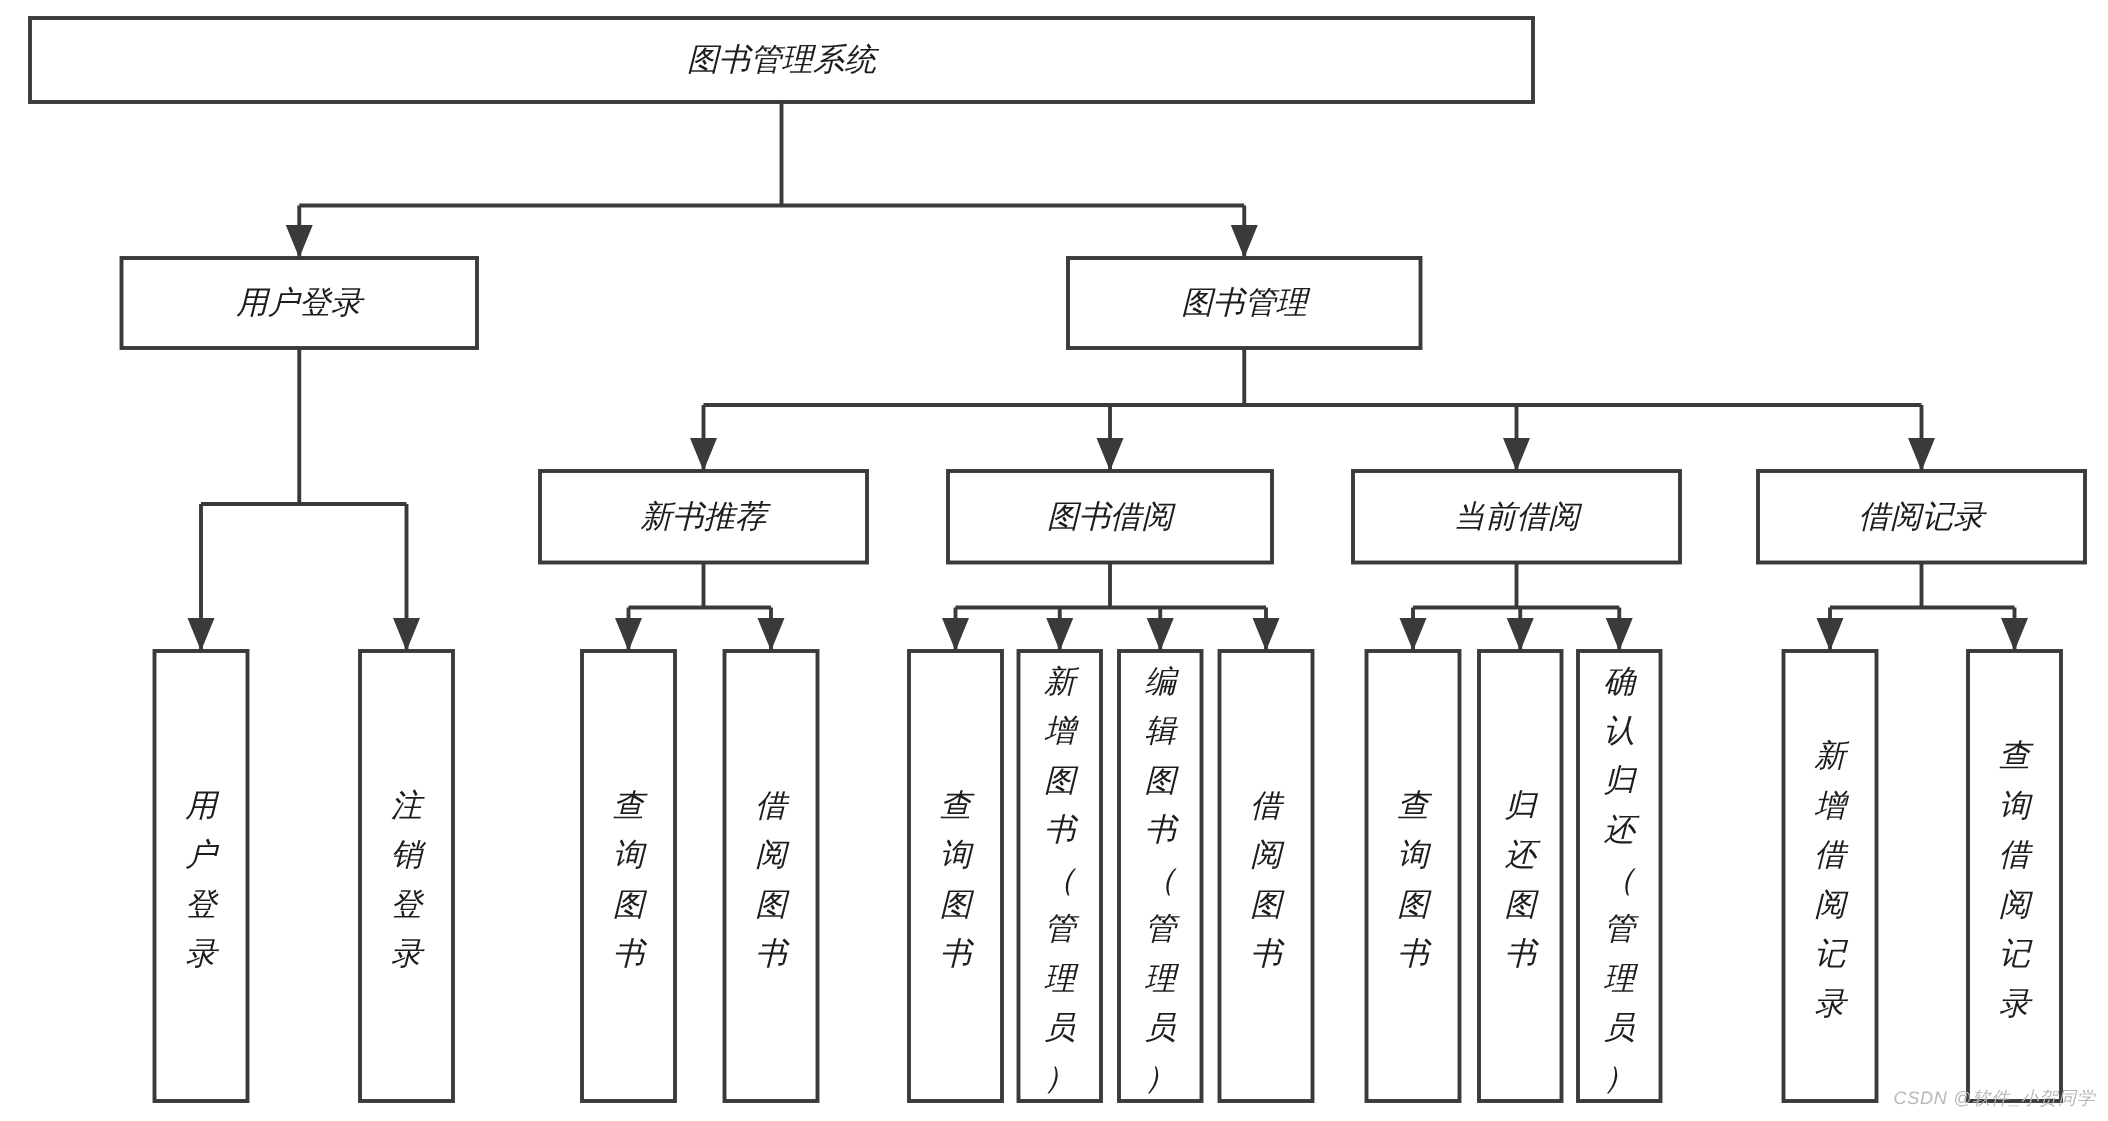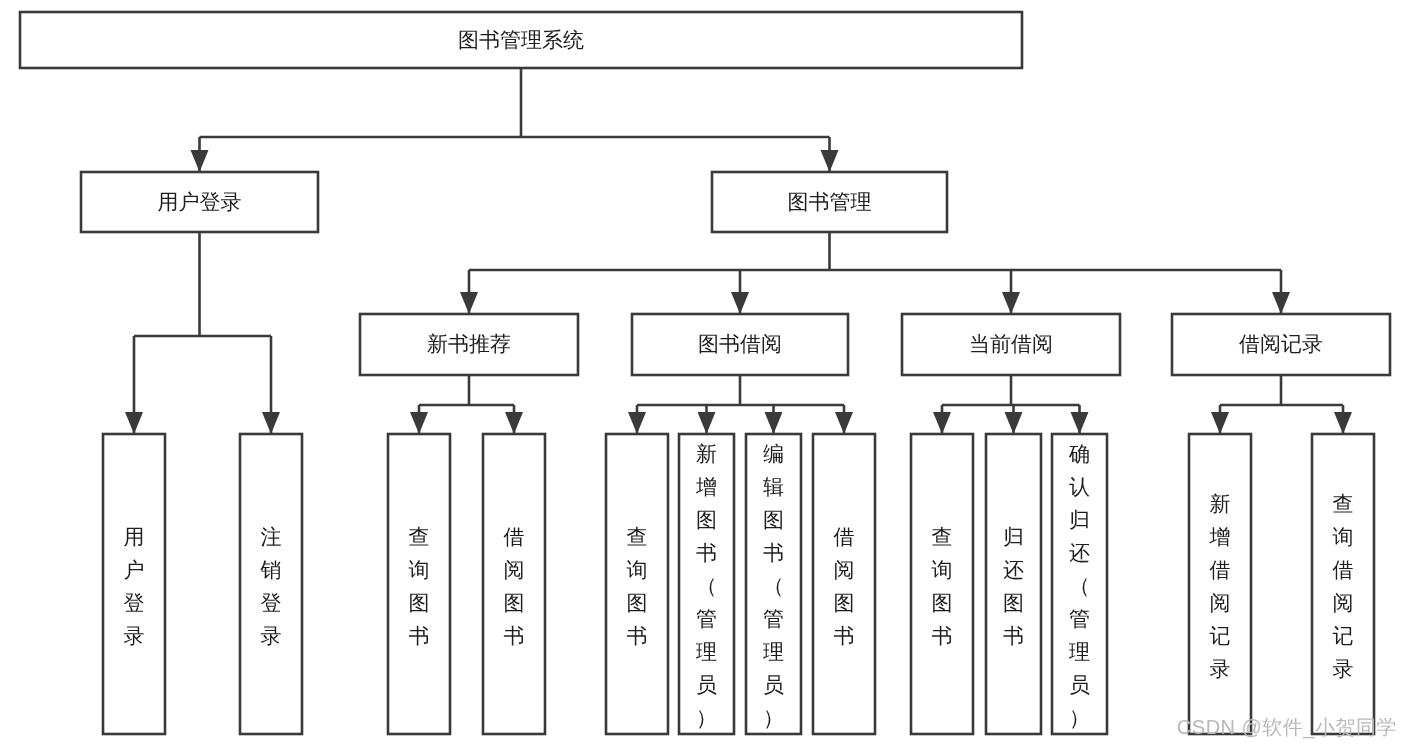--- a/index.html
+++ b/index.html
@@ -10,20 +10,21 @@
   body {
     width: 1405px;
     height: 747px;
     font-family: "Liberation Sans", "DejaVu Sans", sans-serif;
     overflow: hidden;
   }
   #diagram-root {
     position: relative;
     width: 1405px;
     height: 747px;
+    font-style: italic;
   }
   svg#flow {
     position: absolute;
     top: 0;
     left: 0;
     width: 1405px;
     height: 747px;
     display: block;
   }
   .box-rect {
@@ -52,21 +53,21 @@
     font-family: "Liberation Sans", "DejaVu Sans", sans-serif;
     font-size: 21px;
     fill: #1d1d1d;
     text-anchor: middle;
   }
   .watermark {
     position: absolute;
     right: 8px;
     bottom: 6px;
     font-family: "Liberation Sans", "DejaVu Sans", sans-serif;
-    font-size: 20px;
+    font-size: 12px;
     color: #b8b8b8;
     white-space: nowrap;
     letter-spacing: 0.5px;
     user-select: none;
   }
 </style>
 </head>
 <body>
 
 <div id="diagram-root">

